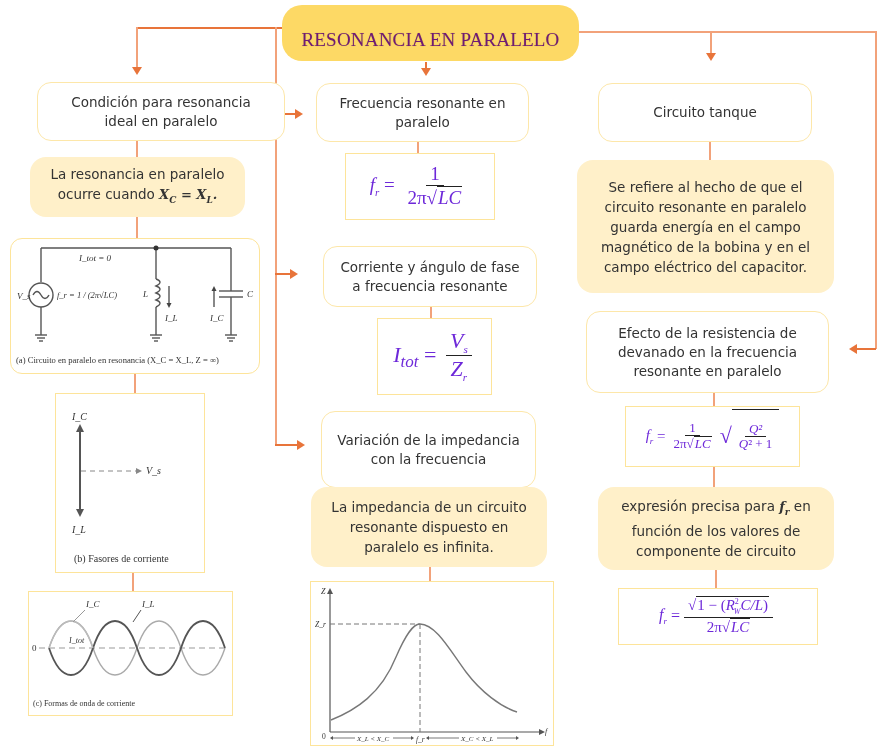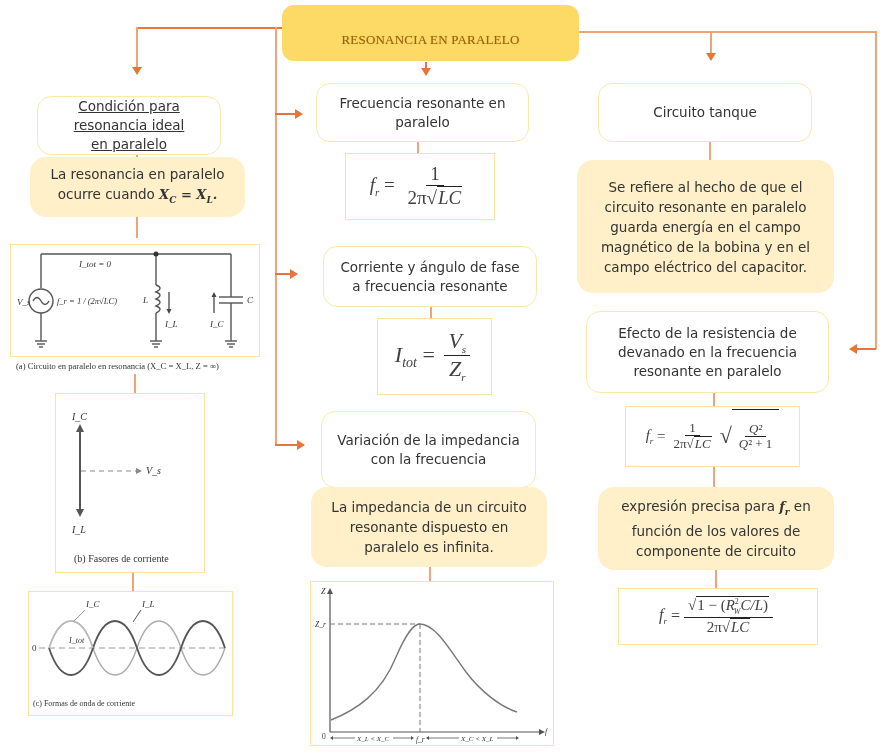--- a/index.html
+++ b/index.html
@@ -1,27 +1,27 @@
 <!DOCTYPE html>
 <html><head>
 <meta charset="utf-8">
 <style>
   html, body { margin:0; padding:0; background:#ffffff; }
   body { width:885px; height:756px; position:relative; overflow:hidden;
          font-family:"DejaVu Sans", sans-serif; color:#333; }
   .abs { position:absolute; box-sizing:border-box; }
-  .title-box { background:#fdd965; border-radius:12px; display:flex; align-items:center; justify-content:center;
-               font-family:"Liberation Serif", serif; font-size:13px; color:#a16207; letter-spacing:0.2px;
+  .title-box { background:#fdd965; border-radius:20px; display:flex; align-items:center; justify-content:center;
+               font-family:"Liberation Serif", serif; font-size:19px; color:#701a75; letter-spacing:0.2px;
                text-shadow:0 0 1px rgba(0,0,0,0.25); }
   .topic { background:#fff; border:1.5px solid #fde7a9; border-radius:14px; display:flex; align-items:center;
            justify-content:center; text-align:center; font-size:13.5px; line-height:19px; color:#333; padding:4px 8px; }
   .note { background:#fff0c9; border-radius:16px; display:flex; align-items:center; justify-content:center;
           text-align:center; font-size:13.5px; line-height:20px; color:#333; padding:6px 10px; }
   .frame { background:#fff; border:1.5px solid #fde49a; }
-  .formula { display:flex; align-items:center; justify-content:center; font-family:"Liberation Serif", serif; color:#404040; }
+  .formula { display:flex; align-items:center; justify-content:center; font-family:"Liberation Serif", serif; color:#6d28d9; }
   .it { font-style:italic; }
   .frac { display:inline-flex; flex-direction:column; align-items:center; vertical-align:middle; margin:0 4px; }
   .frac .num { border-bottom:1.3px solid #222; padding:0 4px; line-height:1.1; }
   .frac .den { padding:0 4px; line-height:1.15; }
   .sqrt { display:inline-block; border-top:1.2px solid #222; padding:0 1px; margin-left:0; }
   .line { position:absolute; background:#f2a27a; }
   .line.dark { background:#e8743a; }
   .arrow-d { position:absolute; width:0; height:0; border-left:5px solid transparent; border-right:5px solid transparent; border-top:8px solid #e8743a; }
   .arrow-r { position:absolute; width:0; height:0; border-top:5px solid transparent; border-bottom:5px solid transparent; border-left:8px solid #e8743a; }
   .arrow-l { position:absolute; width:0; height:0; border-top:5px solid transparent; border-bottom:5px solid transparent; border-right:8px solid #e8743a; }
@@ -60,29 +60,29 @@
 <div class="line" style="left:430px;top:306px;width:1.5px;height:12px;"></div>
 <div class="line" style="left:430px;top:470px;width:1.5px;height:18px;"></div>
 <div class="line" style="left:429px;top:566px;width:1.5px;height:16px;"></div>
 <div class="line" style="left:709px;top:142px;width:1.5px;height:18px;"></div>
 <div class="line" style="left:713px;top:392px;width:1.5px;height:14px;"></div>
 <div class="line" style="left:713px;top:467px;width:1.5px;height:20px;"></div>
 <div class="line" style="left:715px;top:570px;width:1.5px;height:18px;"></div>
 
 <div class="abs title-box" style="left:282px;top:5px;width:297px;height:56px;padding-top:14px;">RESONANCIA EN PARALELO</div>
 
-<div class="abs topic" style="left:37px;top:96px;width:184px;height:59px;padding:4px 28px;text-decoration:underline;">Condición para resonancia ideal en paralelo</div>
+<div class="abs topic" style="left:37px;top:82px;width:248px;height:59px;padding:4px 28px;">Condición para resonancia ideal en paralelo</div>
 
 <div class="abs note" style="left:30px;top:157px;width:215px;height:60px;">
   <span>
     <span>La resonancia en paralelo ocurre cuando </span><span style="font-family:'DejaVu Serif',serif;font-style:italic;font-weight:bold;font-size:13px;">X<sub style="font-size:9px">C</sub> = X<sub style="font-size:9px">L</sub>.</span>
   </span>
 </div>
 
-<div class="abs frame" style="left:10px;top:244px;width:250px;height:113px;">
+<div class="abs frame" style="left:10px;top:238px;width:250px;height:136px;border-radius:12px;">
   <svg width="247" height="133" viewBox="0 0 247 133">
     <g stroke="#555" stroke-width="1.4" fill="none">
       <line x1="30" y1="9" x2="220" y2="9"></line>
       <line x1="30" y1="9" x2="30" y2="43"></line>
       <circle cx="30" cy="56" r="12"></circle>
       <path d="M22 56 q4 -7 8 0 q4 7 8 0"></path>
       <line x1="30" y1="68" x2="30" y2="96"></line>
       <line x1="145" y1="9" x2="145" y2="40"></line>
       <path d="M145 40 q8 3 0 7 q8 3 0 7 q8 3 0 7 q8 3 0 7"></path>
       <line x1="145" y1="68" x2="145" y2="96"></line>
@@ -155,21 +155,21 @@
         <span class="num">1</span>
         <span class="den">2π√<span class="sqrt it">LC</span></span>
       </span>
   </span>
 </div>
 
 <div class="abs topic" style="left:323px;top:246px;width:214px;height:61px;padding:8px 14px;">Corriente y ángulo de fase a frecuencia resonante</div>
 
 <div class="abs frame formula" style="left:377px;top:318px;width:115px;height:77px;font-size:22px;">
   <span>
-    <span class="it">I<sub style="font-size:14px">tot</sub></span> =
+    <span class="it">I<sub style="font-size:17px">tot</sub></span> =
     <span class="frac">
         <span class="num it">V<sub style="font-size:11px">s</sub></span>
         <span class="den it">Z<sub style="font-size:11px">r</sub></span>
       </span>
   </span>
 </div>
 
 <div class="abs topic" style="left:321px;top:411px;width:215px;height:77px;padding:4px 14px;">Variación de la impedancia con la frecuencia</div>
 
 <div class="abs note" style="left:311px;top:487px;width:236px;height:80px;padding:4px 16px;">La impedancia de un circuito resonante dispuesto en paralelo es infinita.</div>

